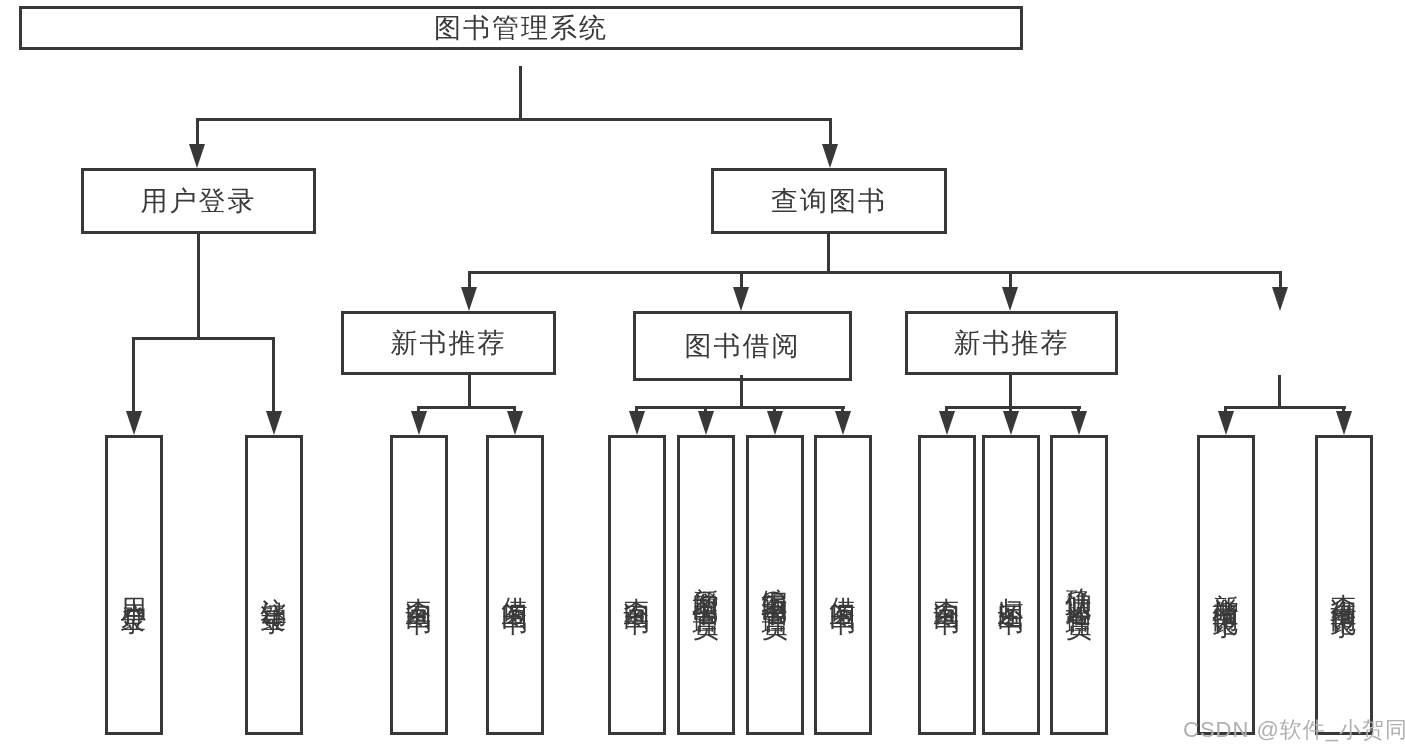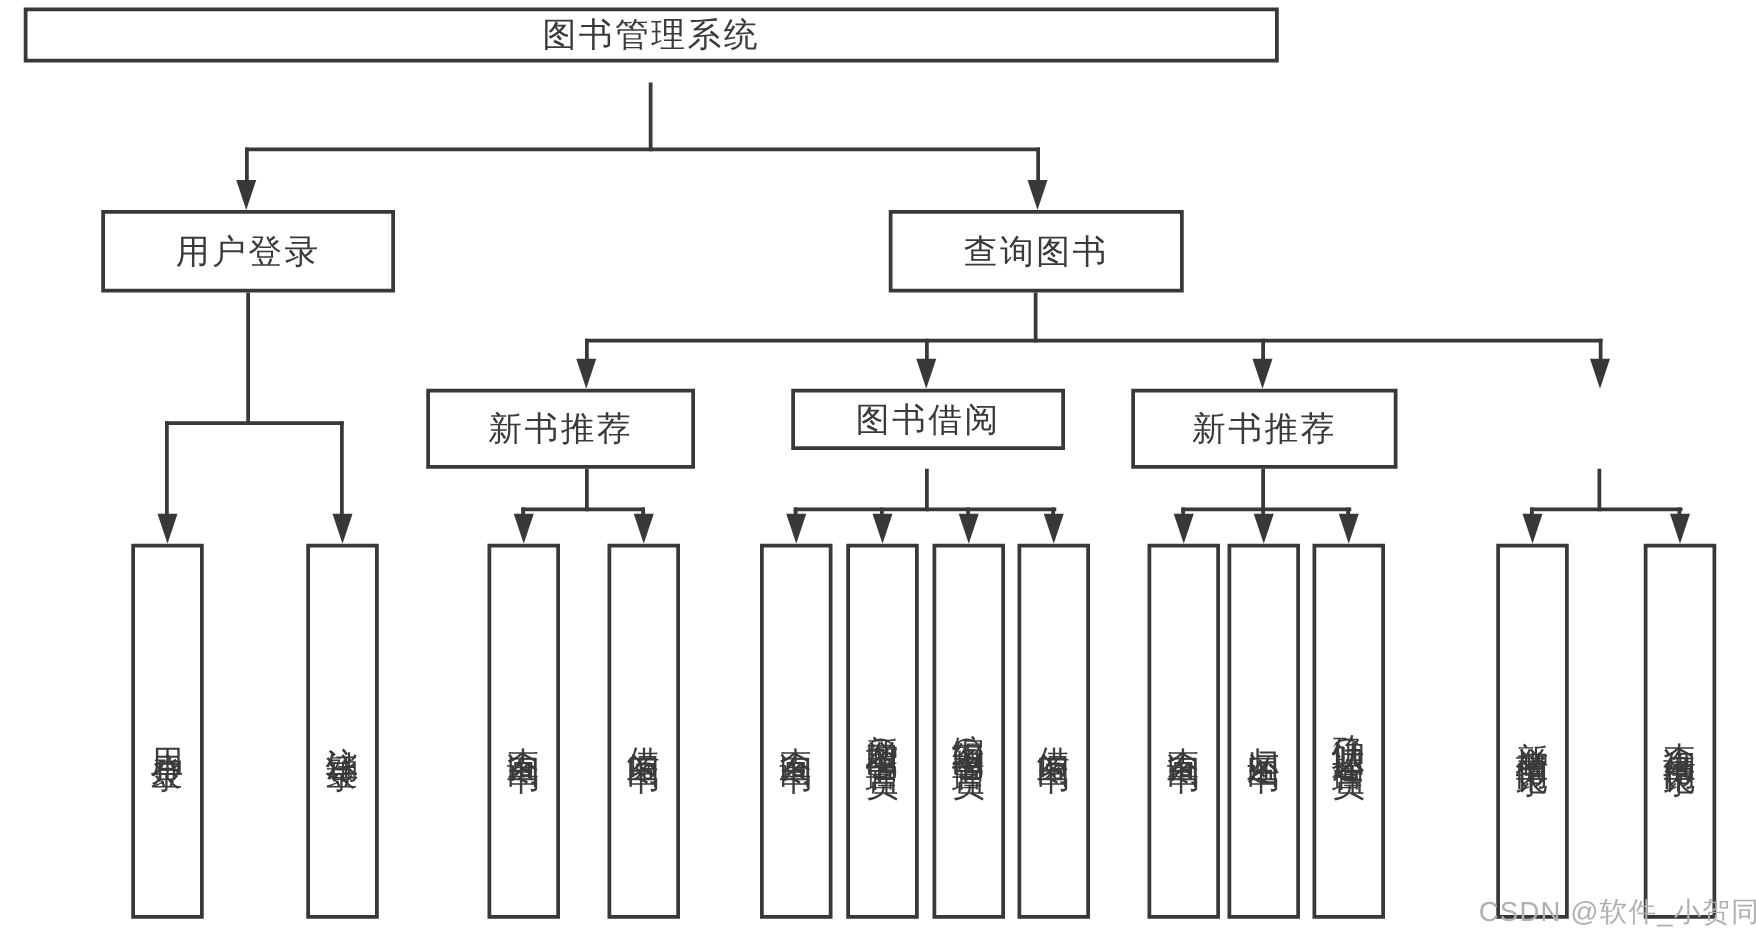--- a/index.html
+++ b/index.html
@@ -74,21 +74,21 @@
   <div class="vl" style="left:740px;top:271px;height:18px"></div>
   <div class="arrow" style="left:733px;top:287px"></div>
   <div class="vl" style="left:1009px;top:271px;height:18px"></div>
   <div class="arrow" style="left:1002px;top:287px"></div>
   <div class="vl" style="left:1279px;top:271px;height:18px"></div>
   <div class="arrow" style="left:1272px;top:287px"></div>
 
   <div class="box" style="left:341px;top:311px;width:215px;height:64px">
     <span>新书推荐</span>
   </div>
-  <div class="box" style="left:633px;top:311px;width:219px;height:49px">
+  <div class="box" style="left:633px;top:311px;width:219px;height:70px">
     <span>图书借阅</span>
   </div>
   <div class="box" style="left:905px;top:311px;width:213px;height:64px">
     <span>新书推荐</span>
   </div>
 
   <div class="vl" style="left:468px;top:375px;height:34px"></div>
   <div class="hl" style="left:417px;top:406px;width:99px"></div>
   <div class="vl" style="left:417px;top:406px;height:8px"></div>
   <div class="arrow" style="left:411px;top:411px"></div>

